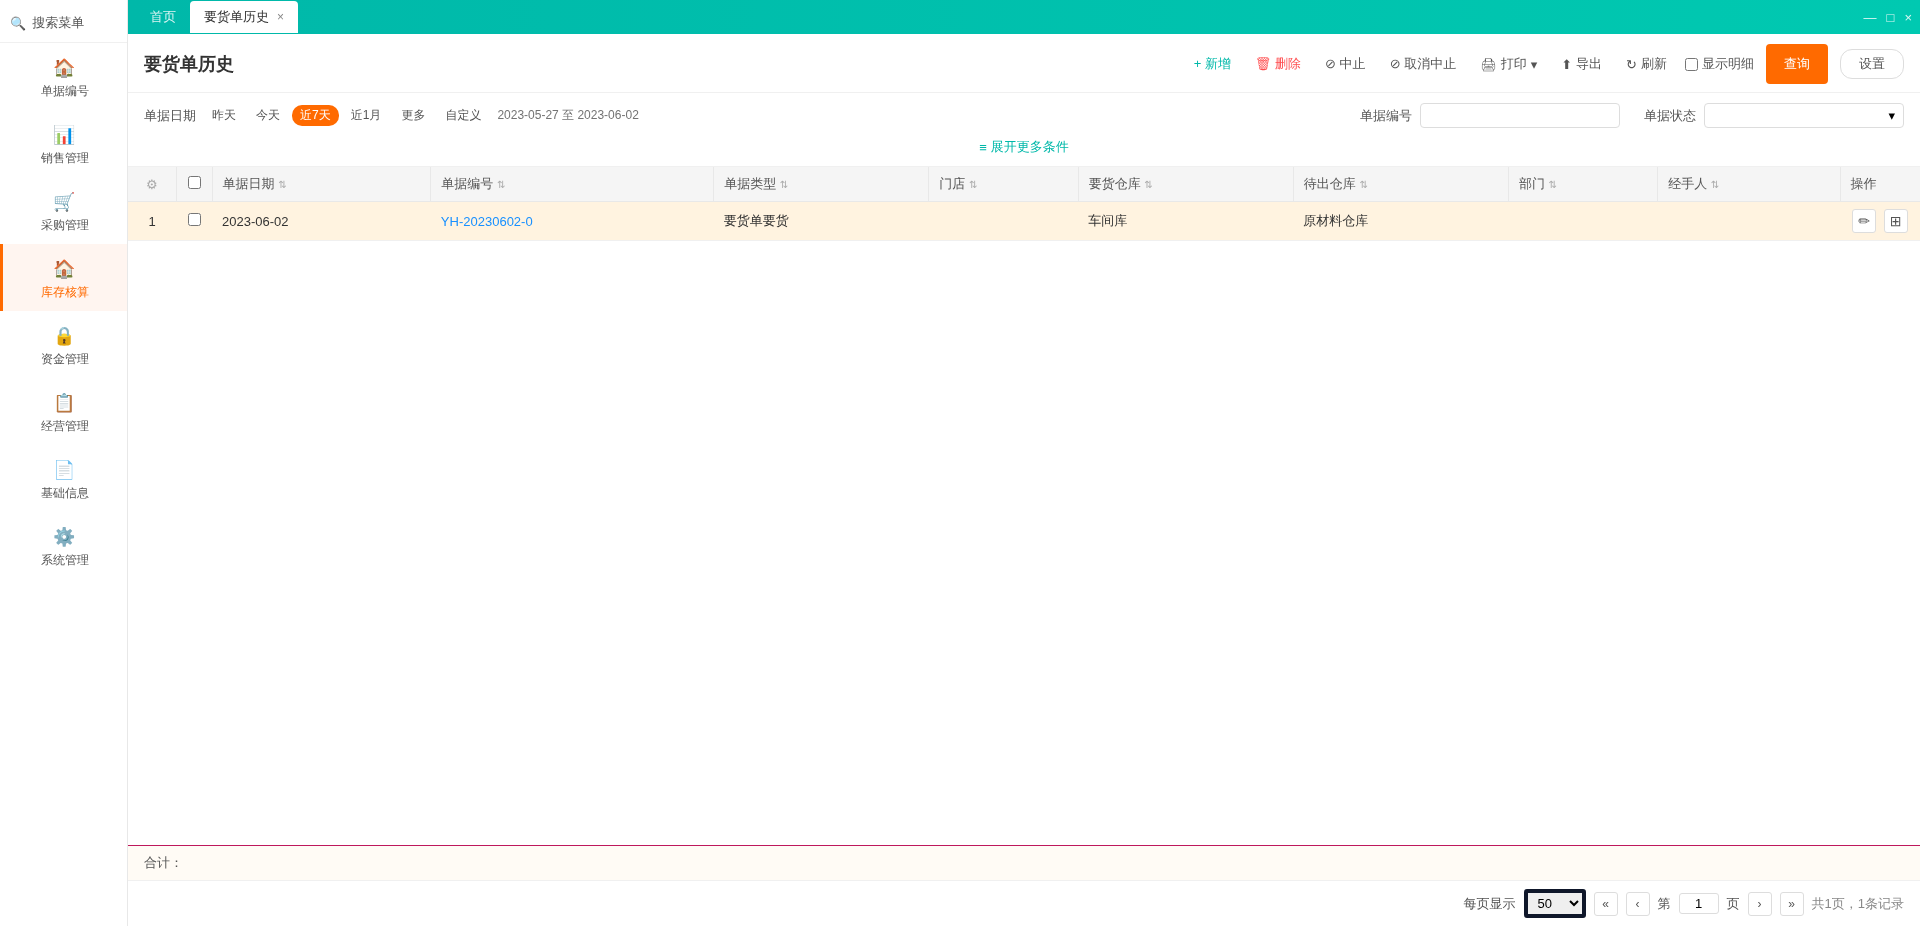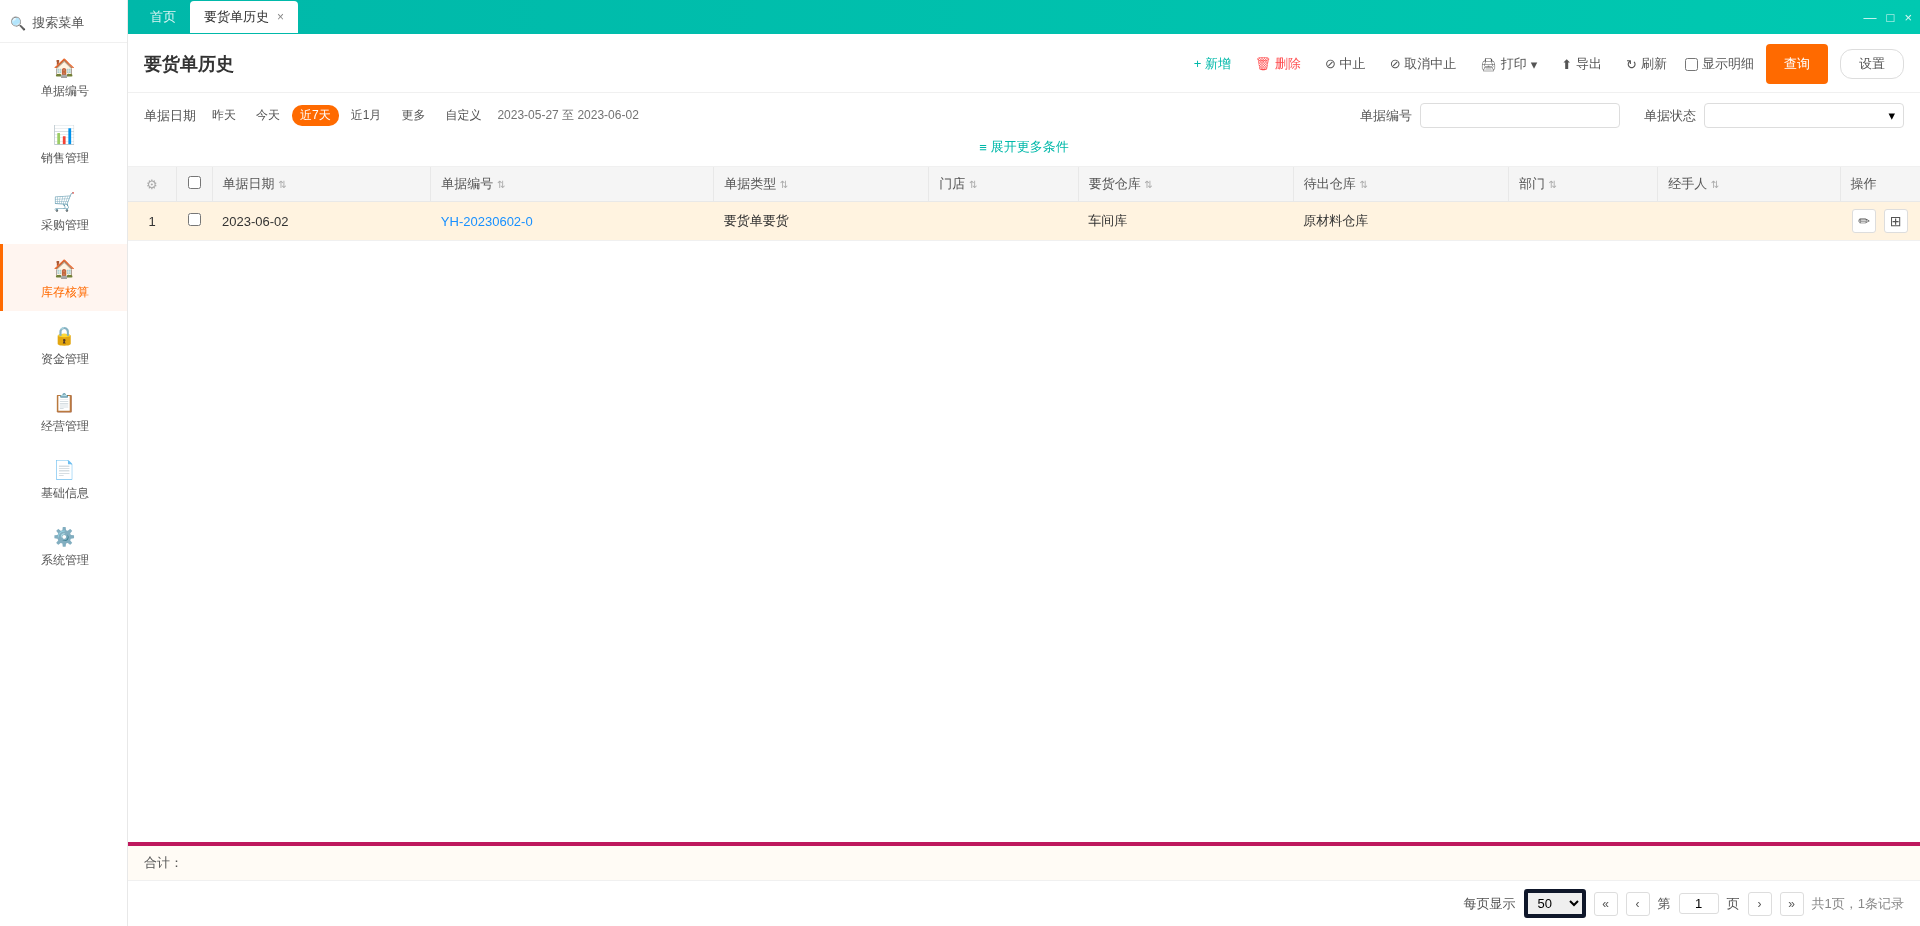--- a/index.html
+++ b/index.html
@@ -291,21 +291,21 @@
     }
 
     
     .settings-icon { cursor: pointer; color: #aaa; }
     input[type="checkbox"] { cursor: pointer; }
 
     
     .table-footer {
       padding: 8px 16px;
       background: #fffbf5;
-      border-top: 4px solid #be185d;
+      border-top: 1px solid #be185d;
       font-size: 13px;
       color: #555;
       flex-shrink: 0;
     }
 
     
     .pagination {
       display: flex;
       align-items: center;
       justify-content: flex-end;

